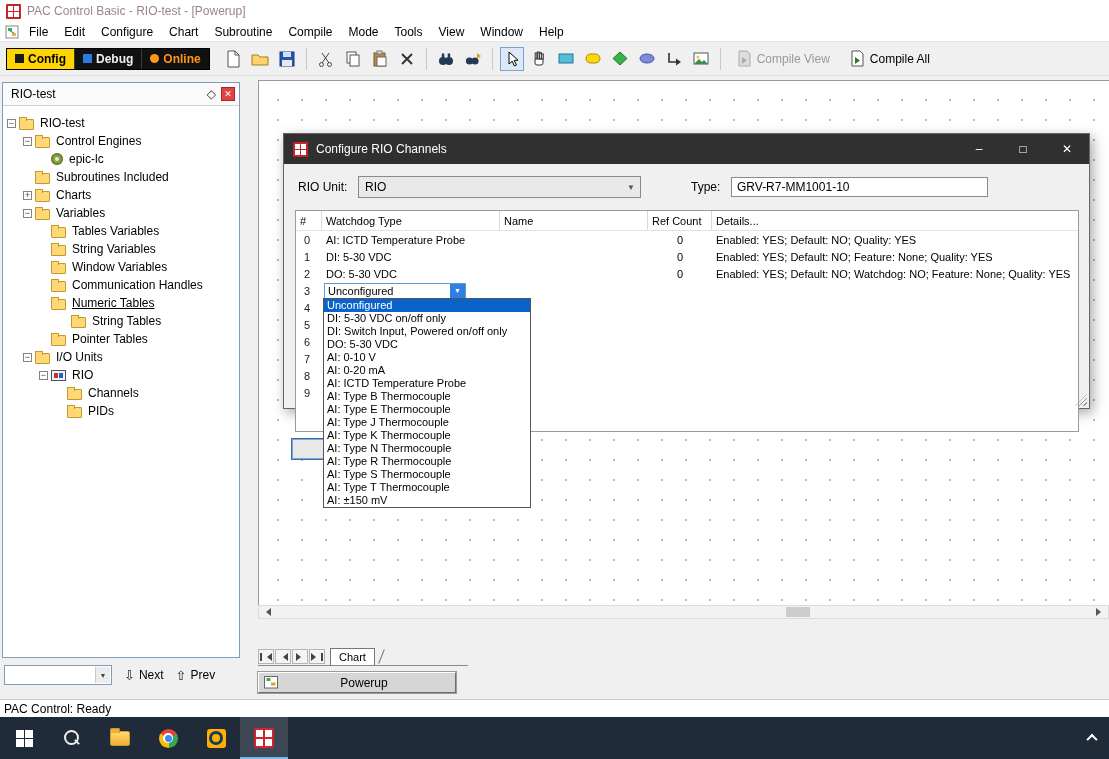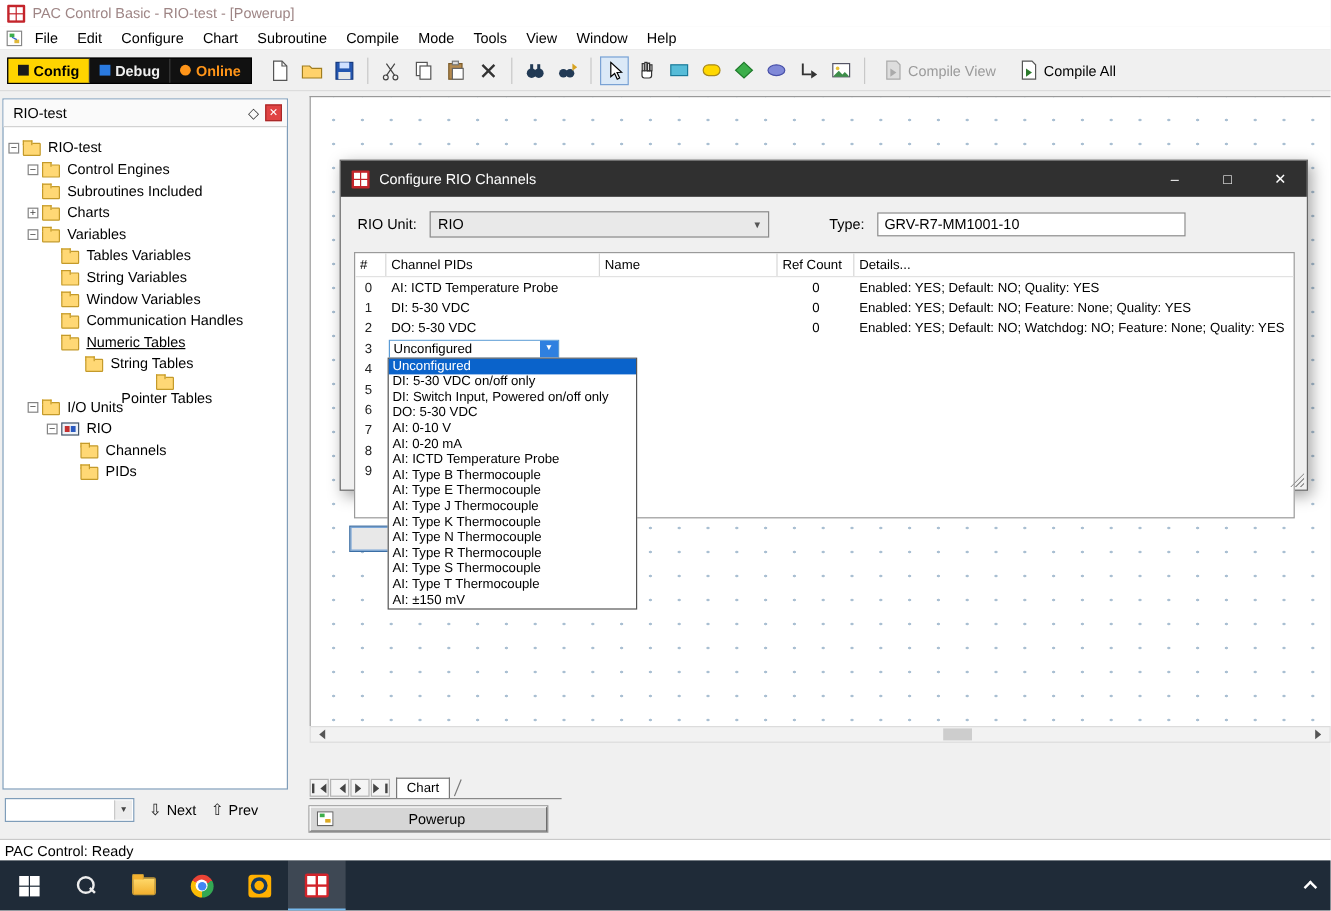--- a/index.html
+++ b/index.html
@@ -328,20 +328,25 @@
         <div class="tree-row" style="padding-left: 4px;">
           <span class="expander">−</span>
           <span class="ticon folder"></span>
           <span class="tlabel">RIO-test</span>
         </div>
         <div class="tree-row" style="padding-left: 20px;">
           <span class="expander">−</span>
           <span class="ticon folder"></span>
           <span class="tlabel">Control Engines</span>
         </div>
+        <div class="tree-row" style="padding-left: 36px;">
+          <span class="expander-spacer"></span>
+          <span class="ticon engine"></span>
+          <span class="tlabel">epic-lc</span>
+        </div>
         <div class="tree-row" style="padding-left: 20px;">
           <span class="expander-spacer"></span>
           <span class="ticon folder"></span>
           <span class="tlabel">Subroutines Included</span>
         </div>
         <div class="tree-row" style="padding-left: 20px;">
           <span class="expander">+</span>
           <span class="ticon folder"></span>
           <span class="tlabel">Charts</span>
         </div>
@@ -373,21 +378,21 @@
         <div class="tree-row" style="padding-left: 36px; text-decoration: underline;">
           <span class="expander-spacer"></span>
           <span class="ticon folder"></span>
           <span class="tlabel">Numeric Tables</span>
         </div>
         <div class="tree-row" style="padding-left: 56px;">
           <span class="expander-spacer"></span>
           <span class="ticon folder"></span>
           <span class="tlabel">String Tables</span>
         </div>
-        <div class="tree-row" style="padding-left: 36px; flex-direction: column;">
+        <div class="tree-row" style="padding-left: 36px;">
           <span class="expander-spacer"></span>
           <span class="ticon folder"></span>
           <span class="tlabel">Pointer Tables</span>
         </div>
         <div class="tree-row" style="padding-left: 20px;">
           <span class="expander">−</span>
           <span class="ticon folder"></span>
           <span class="tlabel">I/O Units</span>
         </div>
         <div class="tree-row" style="padding-left: 36px;">
@@ -485,21 +490,21 @@
       <span class="cr-arrow">▼</span>
     </div>
     <span class="lbl-type">Type:</span>
     <div class="type-field">
       <span>GRV-R7-MM1001-10</span>
     </div>
 
     <div class="chan-table">
       <div class="thead">
           <div class="th">#</div>
-          <div class="th">Channel PIDs</div>
+          <div class="th">Watchdog Type</div>
           <div class="th">Name</div>
           <div class="th">Ref Count</div>
           <div class="th">Details...</div>
         </div>
       <div class="tbody">
           <div class="trow">
             <div class="td num">0</div>
             <div class="td type">AI: ICTD Temperature Probe</div>
             <div class="td name"></div>
             <div class="td ref">0</div>

